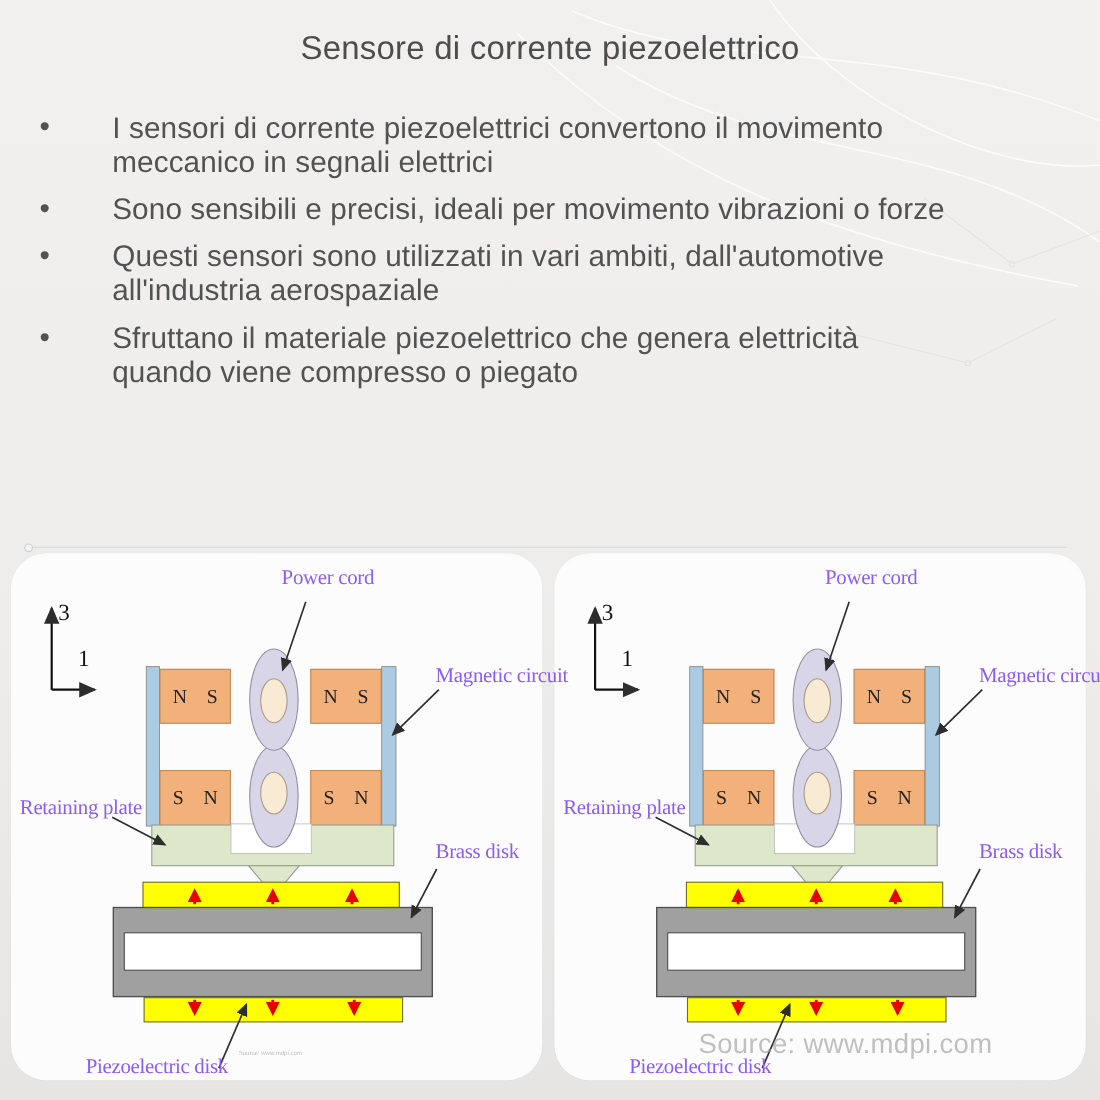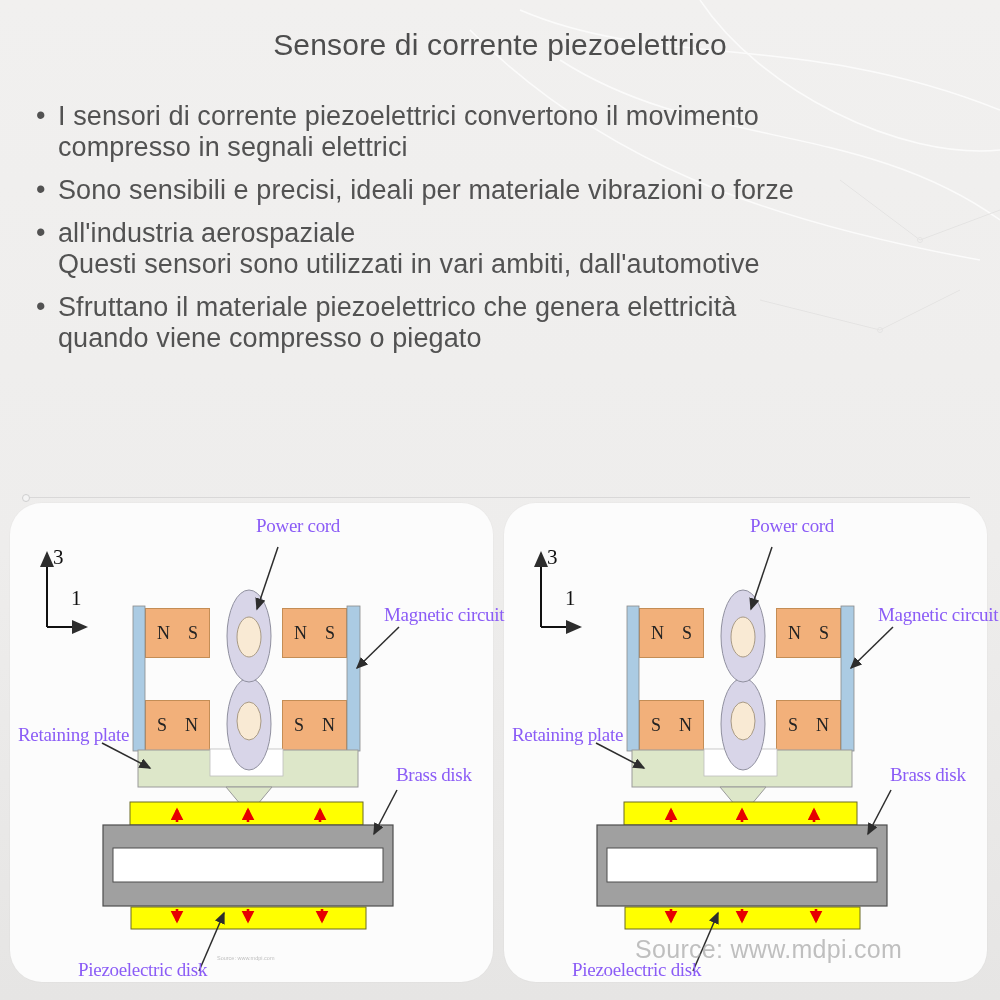--- a/index.html
+++ b/index.html
@@ -16,21 +16,21 @@
 
   
   .title{
     position:absolute;top:28px;left:0;width:1000px;text-align:center;
     font-size:30px;line-height:34px;font-weight:500;color:#4d4d4d;letter-spacing:.2px;
   }
   .bullets{position:absolute;top:101px;left:36px;width:905px;}
   .bullet{position:relative;padding-left:22px;margin-bottom:12px;
     font-size:27px;line-height:31px;color:#525252;font-weight:500;letter-spacing:.1px;}
   .bullet .mark{position:absolute;left:0;top:-1px;color:#525252;}
-  .bl{white-space:nowrap;}
+  .bl{white-space:nowrap;margin-left:44px;}
 
   
   .top-divider{position:absolute;top:497px;left:26px;width:944px;height:1px;background:#d9d8d8;}
   .divider-knob{position:absolute;top:494px;left:22px;width:6px;height:6px;border-radius:50%;
     background:#f4f4f4;border:1px solid #cfcfcf;}
 
   
   .diagram-card{
     position:absolute;top:503px;width:483px;height:479px;background:#fcfcfc;
     border-radius:32px;box-shadow:0 0 0 1px rgba(0,0,0,.015);
@@ -49,21 +49,21 @@
   .m1{left:135px;top:105px;width:65px;height:50px;}
   .m2{left:272px;top:105px;width:65px;height:50px;}
   .m3{left:135px;top:197px;width:65px;height:51px;}
   .m4{left:272px;top:197px;width:65px;height:51px;}
 
   .d-label{
     position:absolute;z-index:3;font-family:"Liberation Serif",serif;
     font-size:19px;color:#8b5cf6;white-space:nowrap;letter-spacing:-.3px;
   }
   .lab-power{left:246px;top:12px;}
-  .lab-magcirc{left:374px;top:101px;}
+  .lab-magcirc{left:386px;top:101px;}
   .lab-retain{left:-4px;top:221px;margin-left:12px;}
   .lab-brass{left:386px;top:261px;text-align:center;}
   .lab-piezo{left:68px;top:456px;}
   .ax-label{position:absolute;z-index:3;font-family:"Liberation Serif",serif;font-size:21px;color:#111;}
   .ax3{left:43px;top:42px;}
   .ax1{left:61px;top:83px;}
 
   .watermark-tiny{
     position:absolute;z-index:4;left:207px;top:452px;font-size:10px;color:#bfbfbf;
     transform:scale(.55);transform-origin:left top;white-space:nowrap;
@@ -92,30 +92,30 @@
       <circle cx="880" cy="330" r="2.5"></circle>
     </g>
   </svg>
 
   <div class="title">Sensore di corrente piezoelettrico</div>
 
   <div class="bullets">
     <div class="bullet">
       <span class="mark">•</span>
       <div class="bl">I sensori di corrente piezoelettrici convertono il movimento</div>
-      <div class="bl">compresso in segnali elettrici</div>
-    </div>
-    <div class="bullet">
-      <span class="mark">•</span>
-      <div class="bl">Sono sensibili e precisi, ideali per materiale vibrazioni o forze</div>
-    </div>
-    <div class="bullet">
-      <span class="mark">•</span>
+      <div class="bl">meccanico in segnali elettrici</div>
+    </div>
+    <div class="bullet">
+      <span class="mark">•</span>
+      <div class="bl">Sono sensibili e precisi, ideali per movimento vibrazioni o forze</div>
+    </div>
+    <div class="bullet">
+      <span class="mark">•</span>
+      <div class="bl">Questi sensori sono utilizzati in vari ambiti, dall'automotive</div>
       <div class="bl">all'industria aerospaziale</div>
-      <div class="bl">Questi sensori sono utilizzati in vari ambiti, dall'automotive</div>
     </div>
     <div class="bullet">
       <span class="mark">•</span>
       <div class="bl">Sfruttano il materiale piezoelettrico che genera elettricità</div>
       <div class="bl">quando viene compresso o piegato</div>
     </div>
   </div>
 
   <div class="top-divider"></div>
   <div class="divider-knob"></div>

